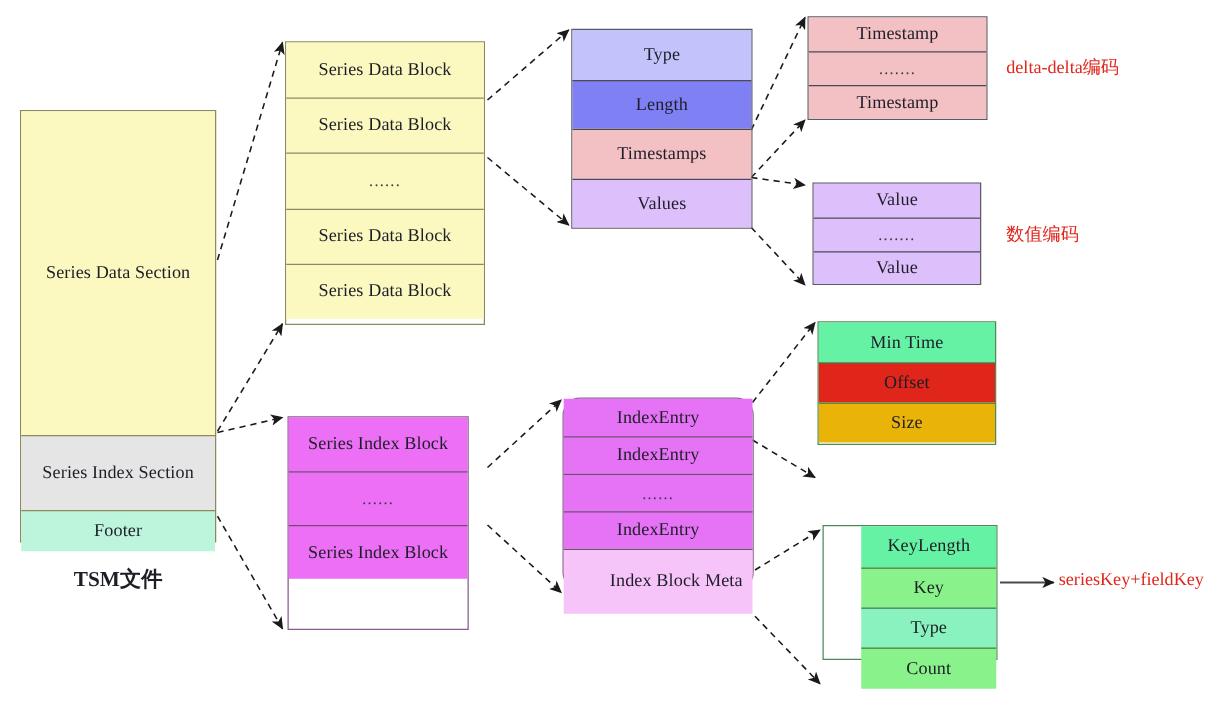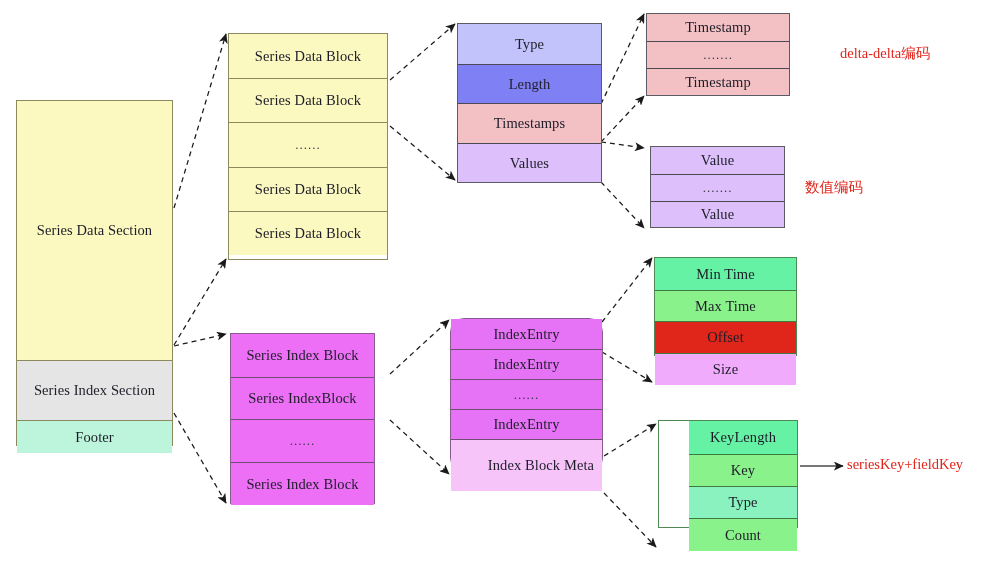--- a/index.html
+++ b/index.html
@@ -67,31 +67,32 @@
 
       <path d="M604,456 L656,424"></path>
       <path d="M604,493 L656,547"></path>
     </g>
 
     <g fill="none" stroke="#4a4a4a" stroke-width="1.6" marker-end="url(#ah)">
       <path d="M800,466 L843,466"></path>
     </g>
   </svg>
 
-  <div class="stack ol-olive" style="left:16px;top:100px;width:157px;height:346px;">
+  <div class="stack ol-olive" style="left:16px;top:88px;width:157px;height:346px;">
     <div class="cell" style="height:259px;background:#fbf8c0;">
       <span>Series Data Section</span>
     </div>
     <div class="cell" style="height:60px;background:#e5e5e5;">
       <span>Series Index Section</span>
     </div>
     <div class="cell" style="height:33px;background:#bdf5dc;">
       <span>Footer</span>
     </div>
   </div>
+  <div class="caption" style="left:16px;top:452px;width:157px;text-align:center;">TSM文件</div>
 
   <div class="stack ol-olive" style="left:228px;top:33px;width:160px;height:227px;">
     <div class="cell" style="height:44px;background:#fbf8c0;">
       <span>Series Data Block</span>
       </div>
     <div class="cell" style="height:44px;background:#fbf8c0;">
       <span>Series Data Block</span>
       </div>
     <div class="cell dots" style="height:45px;background:#fbf8c0;">
       <span>......</span>
@@ -123,42 +124,39 @@
     <div class="cell" style="height:27px;background:#f3c0c4;">
       <span>Timestamp</span>
       </div>
     <div class="cell dots" style="height:27px;background:#f3c0c4;">
       <span>.......</span>
       </div>
     <div class="cell" style="height:27px;background:#f3c0c4;">
       <span>Timestamp</span>
       </div>
   </div>
-  <div class="note" style="left:805px;top:44px;margin-left:35px;">delta-delta编码</div>
+  <div class="note" style="left:805px;top:44px;">delta-delta编码</div>
 
   <div class="stack ol-dark" style="left:650px;top:146px;width:135px;height:82px;">
     <div class="cell" style="height:27px;background:#ddc0fb;">
       <span>Value</span>
       </div>
     <div class="cell dots" style="height:27px;background:#ddc0fb;">
       <span>.......</span>
       </div>
     <div class="cell" style="height:26px;background:#ddc0fb;">
       <span>Value</span>
       </div>
   </div>
   <div class="note" style="left:805px;top:178px;">数值编码</div>
 
   <div class="stack ol-mag" style="left:230px;top:333px;width:145px;height:171px;">
     <div class="cell" style="height:43px;background:#ec6ff5;">
       <span>Series Index Block</span>
       </div>
-    <div class="cell" style="height:42px;background:#ec6ff5;">
-      <span>Series IndexBlock</span>
-      </div>
     <div class="cell dots" style="height:43px;background:#ec6ff5;">
       <span>......</span>
       </div>
     <div class="cell" style="height:43px;background:#ec6ff5;">
       <span>Series Index Block</span>
       </div>
   </div>
 
   <div class="stack ol-mag" style="left:450px;top:318px;width:153px;height:154px;border-radius:14px;">
     <div class="cell" style="height:30px;background:#e672f5;">
@@ -175,27 +173,24 @@
       </div>
     <div class="cell" style="height:52px;background:#f7c4fa;padding-left:29px;">
       <span>Index Block Meta</span>
       </div>
   </div>
 
   <div class="stack ol-green" style="left:654px;top:257px;width:143px;height:99px;">
     <div class="cell" style="height:32px;background:#66f2a5;">
       <span>Min Time</span>
       </div>
-    <div class="cell" style="height:31px;background:#8af28a;">
-      <span>Max Time</span>
-      </div>
     <div class="cell" style="height:32px;background:#e0251b;">
       <span>Offset</span>
       </div>
-    <div class="cell" style="height:32px;background:#f0abfc;">
+    <div class="cell" style="height:32px;background:#eab308;">
       <span>Size</span>
       </div>
   </div>
 
   <div class="stack ol-green" style="left:658px;top:420px;width:140px;height:108px;padding-left:30px;">
     <div class="cell" style="height:33px;background:#66f2a5;">
       <span>KeyLength</span>
       </div>
     <div class="cell" style="height:32px;background:#8af28a;">
       <span>Key</span>

